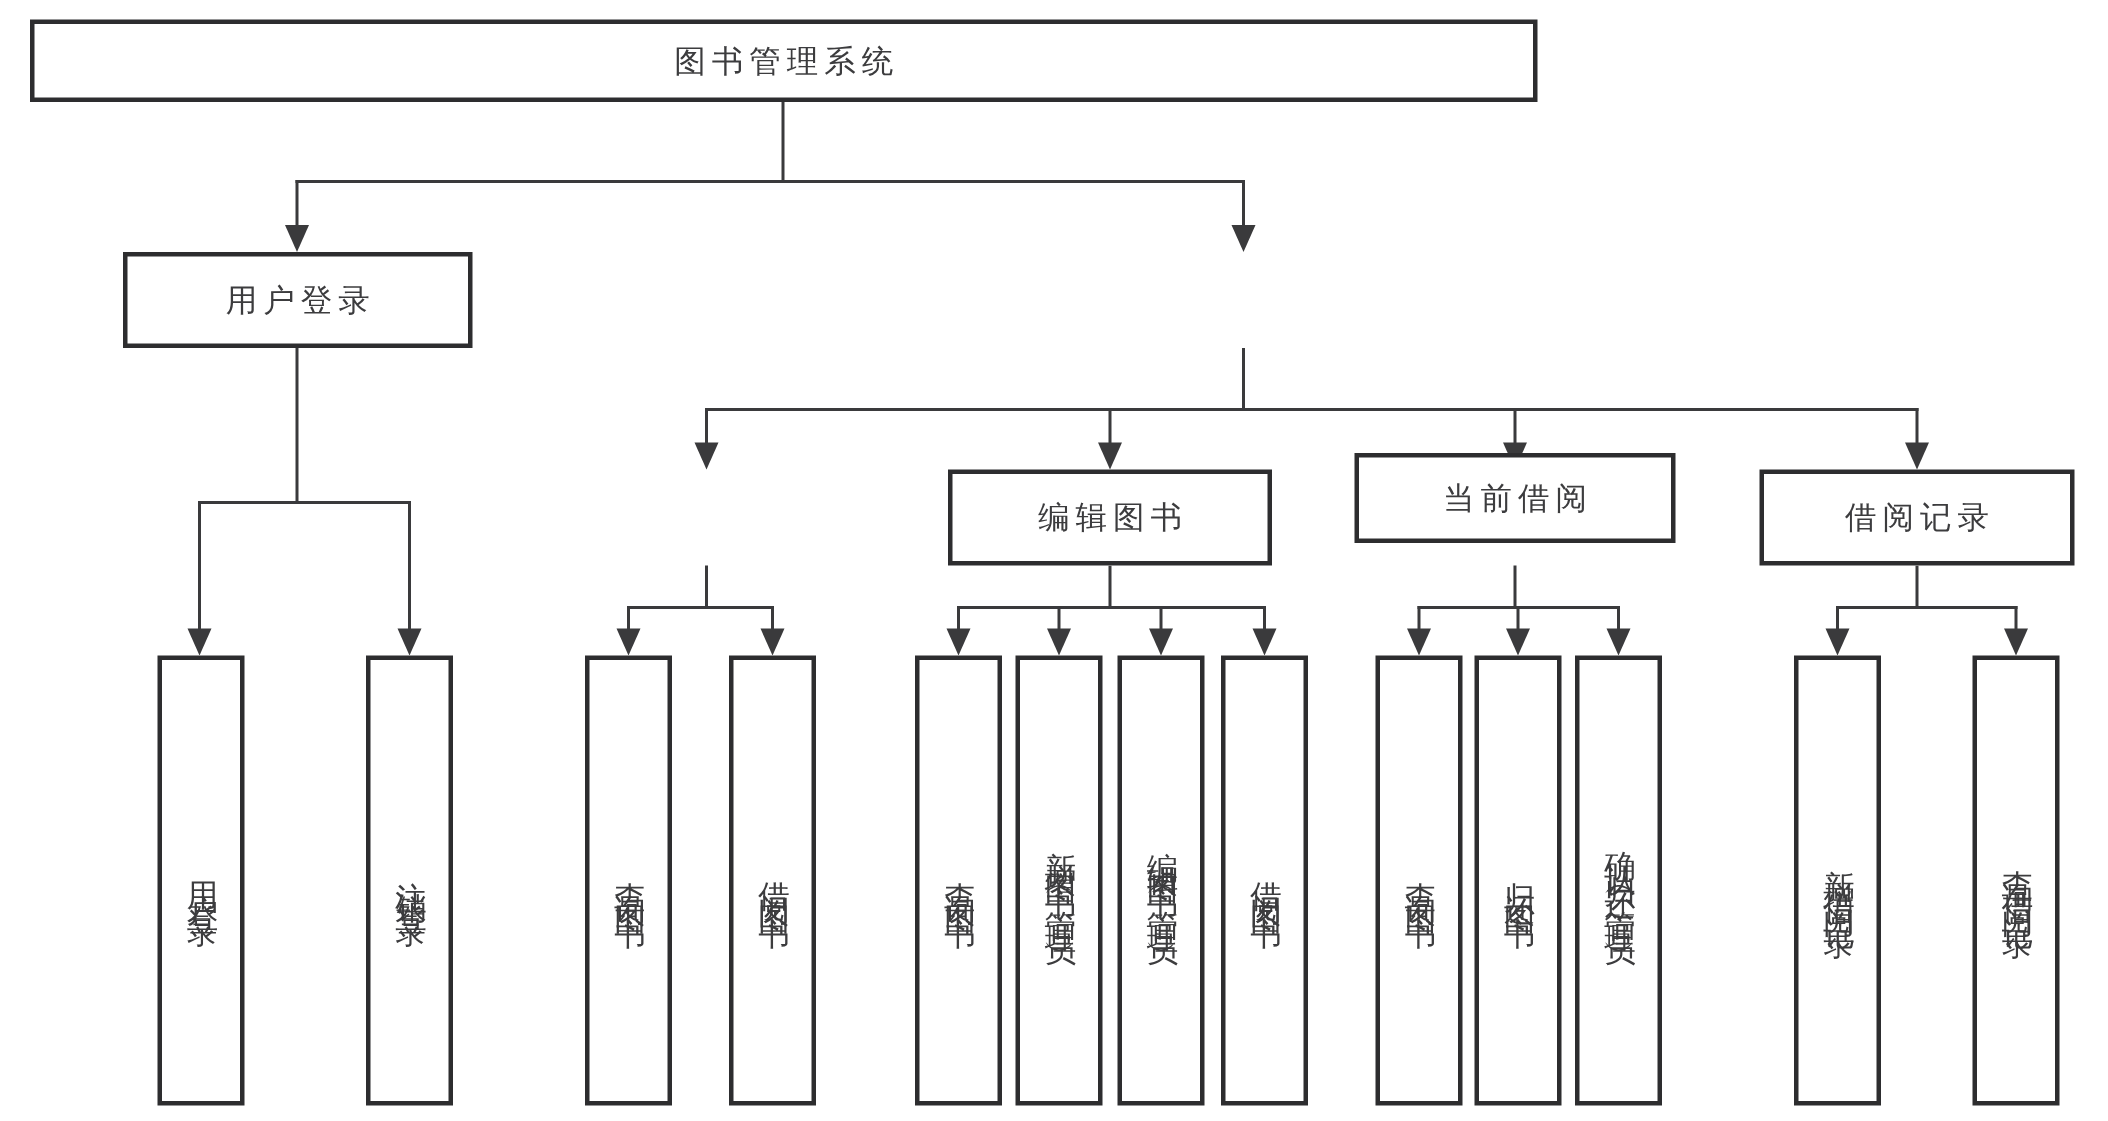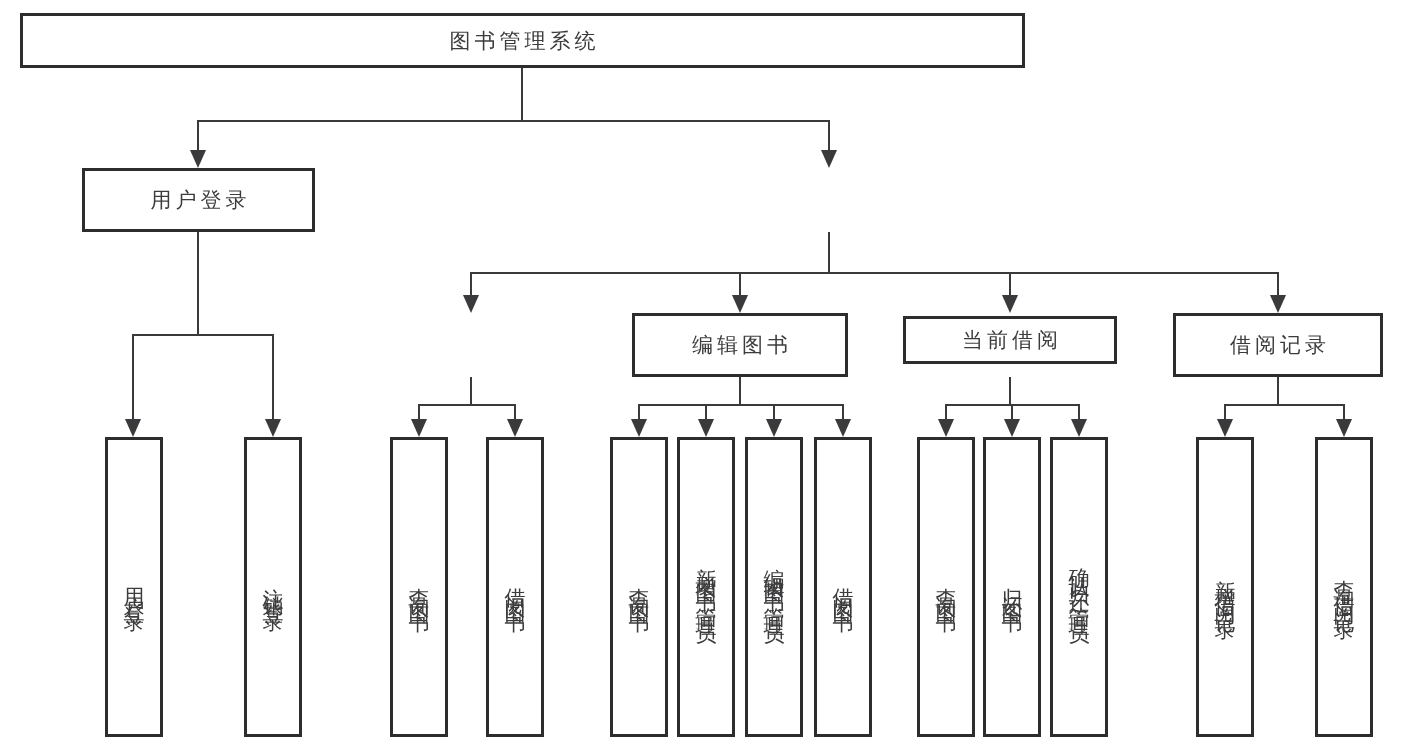--- a/index.html
+++ b/index.html
@@ -89,21 +89,21 @@
   <div class="vl" style="left:470px;top:272px;height:24px"></div>
   <div class="vl" style="left:739px;top:272px;height:24px"></div>
   <div class="vl" style="left:1009px;top:272px;height:24px"></div>
   <div class="vl" style="left:1277px;top:272px;height:24px"></div>
   <div class="arrow" style="left:463px;top:295px"></div>
   <div class="arrow" style="left:732px;top:295px"></div>
   <div class="arrow" style="left:1002px;top:295px"></div>
   <div class="arrow" style="left:1270px;top:295px"></div>
 
   <div class="node" style="left:632px;top:313px;width:216px;height:64px">编辑图书</div>
-  <div class="node" style="left:903px;top:316px;width:214px;height:48px">当前借阅</div>
+  <div class="node" style="left:903px;top:302px;width:214px;height:60px">当前借阅</div>
   <div class="node" style="left:1173px;top:313px;width:210px;height:64px">借阅记录</div>
 
   <div class="vl" style="left:470px;top:377px;height:29px"></div>
   <div class="hl" style="left:418px;top:404px;width:98px"></div>
   <div class="vl" style="left:418px;top:404px;height:16px"></div>
   <div class="vl" style="left:514px;top:404px;height:16px"></div>
   <div class="arrow" style="left:411px;top:419px"></div>
   <div class="arrow" style="left:507px;top:419px"></div>
 
   <div class="vl" style="left:739px;top:377px;height:29px"></div>

